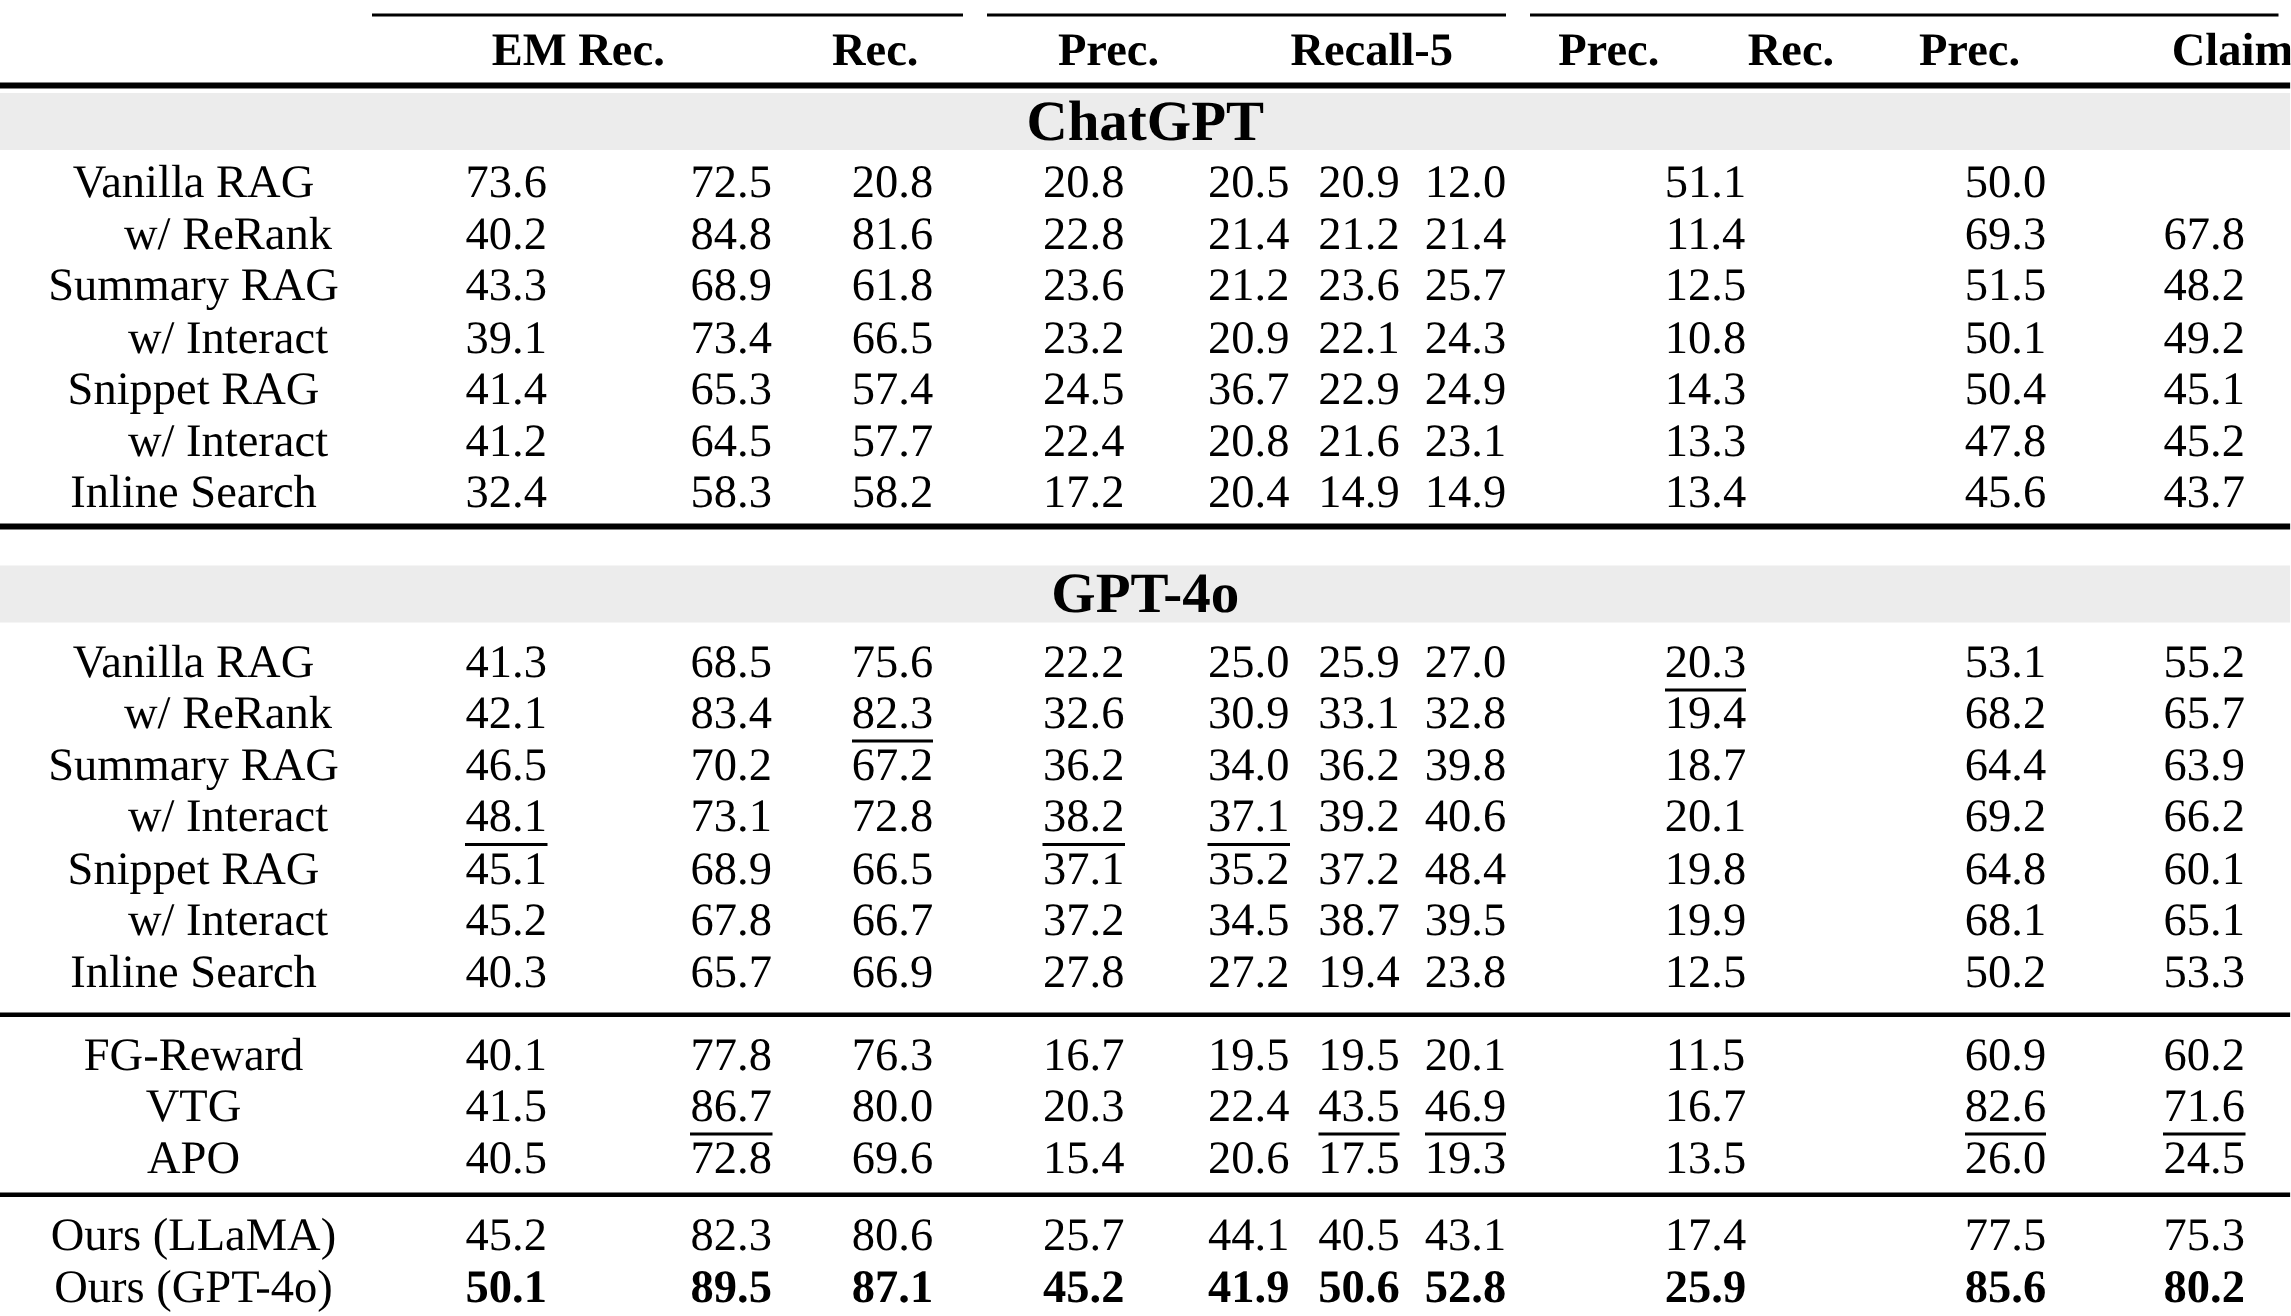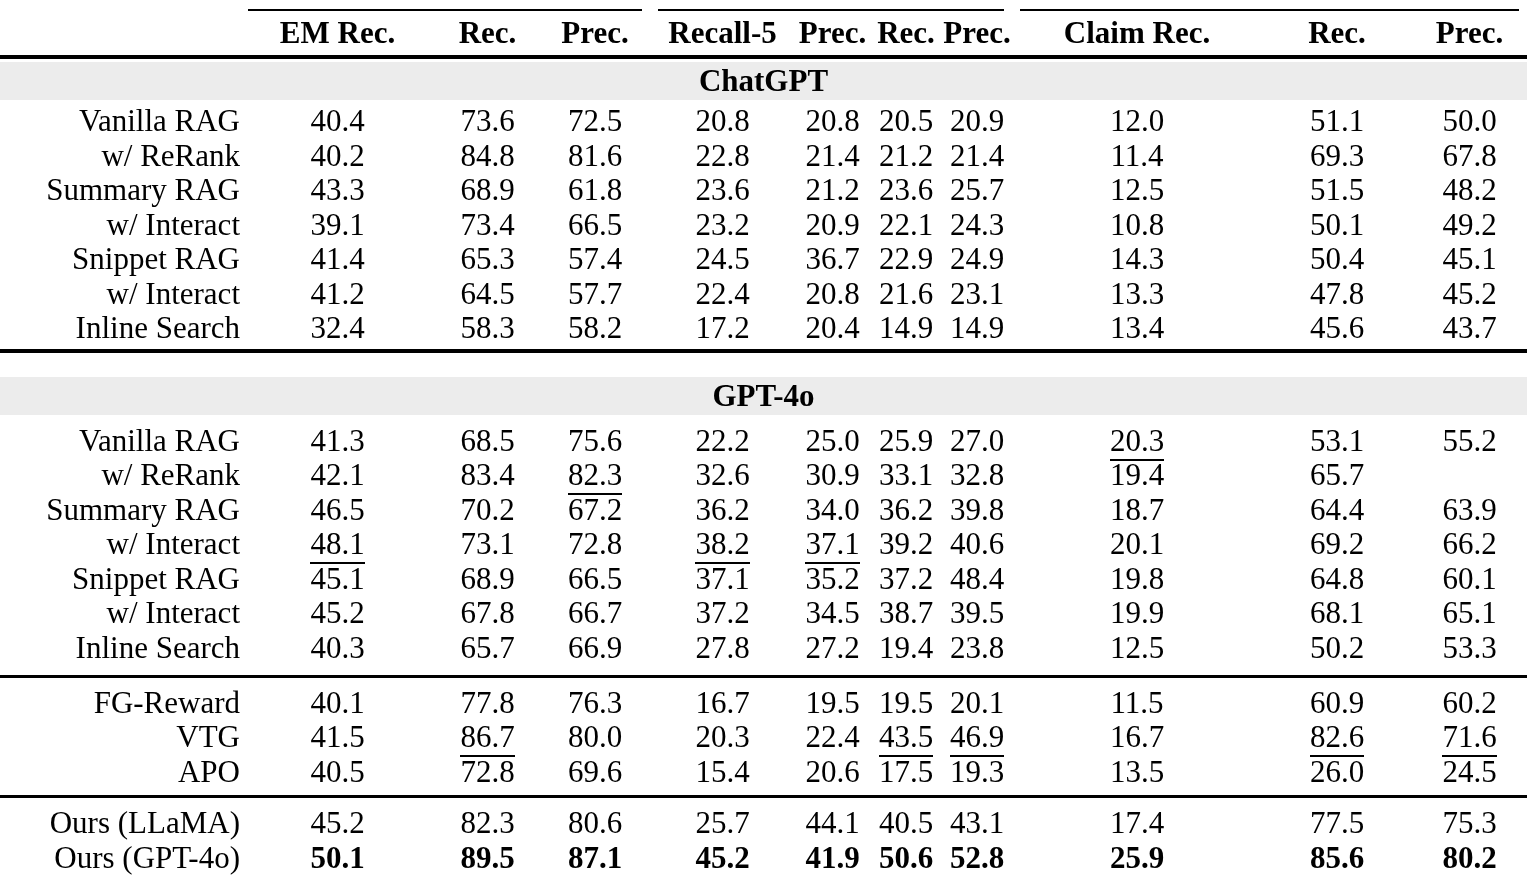--- a/index.html
+++ b/index.html
@@ -10,33 +10,33 @@
     color:#000000;
     font-family:"Liberation Serif","DejaVu Serif",serif;
     overflow:hidden;
   }
   .row {
     display:grid;
     grid-template-columns:240px 195px 105px 110px 145px 75px 72px 70px 250px 150px 115px;
     align-items:center;
   }
   .cell { font-size:31px; text-align:center; white-space:nowrap; }
-  .label-cell { text-align:right; padding-left:18px; }
+  .label-cell { text-align:center; padding-left:18px; }
   .indent { padding-left:64px; }
   .hdr { font-weight:bold; }
-  .header-row { height:45px; }
+  .header-row { height:45px;gap:48px; }
   .cmid-strip { height:10px; }
   .cmid { border-bottom:2.5px solid #000; margin:0 8px; height:100%; }
   .rule-thick { height:3.5px; background:#000; }
   .rule-med { height:2.5px; background:#000; }
   .rule-bottom { height:4px; background:#000; margin-top:8px; }
   .band {
     height:38px; background:#ececec;
     display:flex; align-items:center; justify-content:center;
-    font-weight:bold; font-size:31px;
+    font-weight:bold; font-size:38px;
   }
   .band-1 { margin-top:3.5px; }
   .band-2 { margin-top:24px; }
   .rule-thick-2 { margin-top:4.5px; }
   .rule-med-1 { margin-top:11px; }
   .rule-med-2 { margin-top:7px; }
   #rows-0 { margin-top:3px; }
   #rows-1 { margin-top:8px; }
   #rows-2 { margin-top:7px; }
   #rows-3 { margin-top:7.5px; }
@@ -68,21 +68,20 @@
     <div class="cell hdr">Rec.</div>
     <div class="cell hdr">Prec.</div>
   </div>
 
   <div class="rule-thick"></div>
 
   <div class="band band-1">ChatGPT</div>
   <div id="rows-0">
       <div class="row data-row">
         <div class="cell label-cell">Vanilla RAG</div>
-        <div class="cell num-cell"><span class="">40.4</span></div>
         <div class="cell num-cell"><span class="">73.6</span></div>
         <div class="cell num-cell"><span class="">72.5</span></div>
         <div class="cell num-cell"><span class="">20.8</span></div>
         <div class="cell num-cell"><span class="">20.8</span></div>
         <div class="cell num-cell"><span class="">20.5</span></div>
         <div class="cell num-cell"><span class="">20.9</span></div>
         <div class="cell num-cell"><span class="">12.0</span></div>
         <div class="cell num-cell"><span class="">51.1</span></div>
         <div class="cell num-cell"><span class="">50.0</span></div>
       </div>
@@ -186,20 +185,21 @@
       <div class="row data-row">
         <div class="cell label-cell indent">w/ ReRank</div>
         <div class="cell num-cell"><span class="">42.1</span></div>
         <div class="cell num-cell"><span class="">83.4</span></div>
         <div class="cell num-cell"><span class="u ">82.3</span></div>
         <div class="cell num-cell"><span class="">32.6</span></div>
         <div class="cell num-cell"><span class="">30.9</span></div>
         <div class="cell num-cell"><span class="">33.1</span></div>
         <div class="cell num-cell"><span class="">32.8</span></div>
         <div class="cell num-cell"><span class="">19.4</span></div>
+        <div class="cell num-cell"><span class="">68.2</span></div>
         <div class="cell num-cell"><span class="">65.7</span></div>
       </div>
       <div class="row data-row">
         <div class="cell label-cell">Summary RAG</div>
         <div class="cell num-cell"><span class="">46.5</span></div>
         <div class="cell num-cell"><span class="">70.2</span></div>
         <div class="cell num-cell"><span class="">67.2</span></div>
         <div class="cell num-cell"><span class="">36.2</span></div>
         <div class="cell num-cell"><span class="">34.0</span></div>
         <div class="cell num-cell"><span class="">36.2</span></div>

